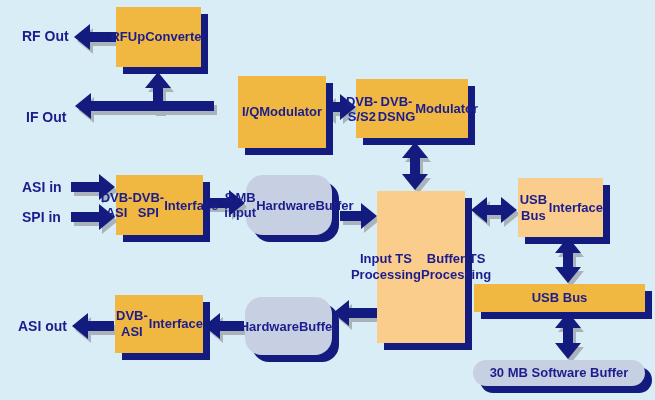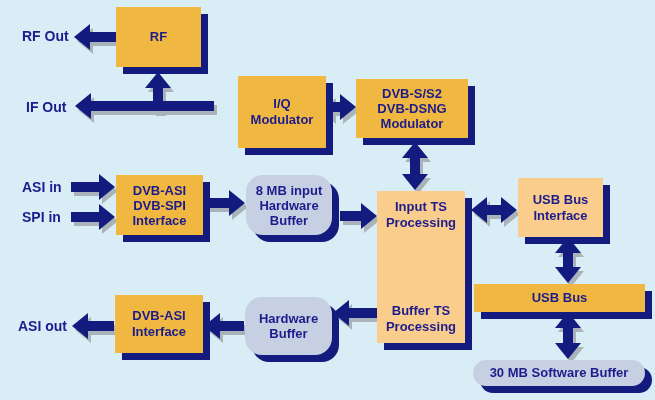--- a/index.html
+++ b/index.html
@@ -14,39 +14,39 @@
   body{font-family:"Liberation Sans",sans-serif;background:#ffffff;}
   .canvas{
     position:relative;width:655px;height:400px;background:var(--bg);
     overflow:hidden;
   }
   .lbl{
     position:absolute;font-weight:bold;font-size:14px;color:var(--text);
     white-space:nowrap;line-height:17px;
   }
   .box{
-    position:absolute;display:flex;flex-direction:column;align-items:center;
+    position:absolute;display:flex;align-items:center;
     justify-content:center;text-align:center;font-weight:bold;font-size:13px;
     line-height:16px;color:var(--text);box-shadow:7px 7px 0 0 var(--navy);
   }
   .gold{background:var(--gold);}
   .peach{background:var(--peach);}
   .lav{background:var(--lav);border-radius:17px;}
   .stack{display:flex;flex-direction:column;align-items:center;}
-  .main-box{justify-content:space-between;padding:8px 16px;box-sizing:border-box;}
+  .main-box{justify-content:center;padding:8px 16px;box-sizing:border-box;}
   .arrow{position:absolute;filter:drop-shadow(3px 4px 0 #aab3b9);}
   .arrow polygon{fill:var(--navy);}
 </style>
 </head>
 <body>
 
 <div class="canvas">
 
   <div class="lbl" style="left:22px;top:28px">RF Out</div>
-  <div class="lbl" style="left:26px;top:99px">IF Out</div>
+  <div class="lbl" style="left:26px;top:109px">IF Out</div>
   <div class="lbl" style="left:22px;top:179px">ASI in</div>
   <div class="lbl" style="left:22px;top:209px">SPI in</div>
   <div class="lbl" style="left:18px;top:318px">ASI out</div>
 
   <svg class="arrow" style="left:145px;top:72px" width="26" height="40">
     <polygon points="8,40 8,16 0,16 13,0 26,16 18,16 18,40"></polygon>
   </svg>
   <svg class="arrow" style="left:74px;top:24px" width="42" height="26">
     <polygon points="42,8 16,8 16,0 0,13 16,26 16,18 42,18"></polygon>
   </svg>
@@ -85,20 +85,21 @@
   </svg>
   <svg class="arrow" style="left:204px;top:313px" width="40" height="26">
     <polygon points="40,8 16,8 16,0 0,13 16,26 16,18 40,18"></polygon>
   </svg>
   <svg class="arrow" style="left:72px;top:313px" width="42" height="26">
     <polygon points="42,8 16,8 16,0 0,13 16,26 16,18 42,18"></polygon>
   </svg>
 
   <div class="box gold" style="left:116px;top:7px;width:85px;height:60px">
     <div>RF</div>
+    <div>UpConverter</div>
   </div>
 
   <div class="box gold" style="left:238px;top:76px;width:88px;height:72px">
     <div>I/Q</div>
     <div>Modulator</div>
   </div>
 
   <div class="box gold" style="left:356px;top:79px;width:112px;height:59px;line-height:15px">
     <div>DVB-S/S2</div>
     <div>DVB-DSNG</div>

